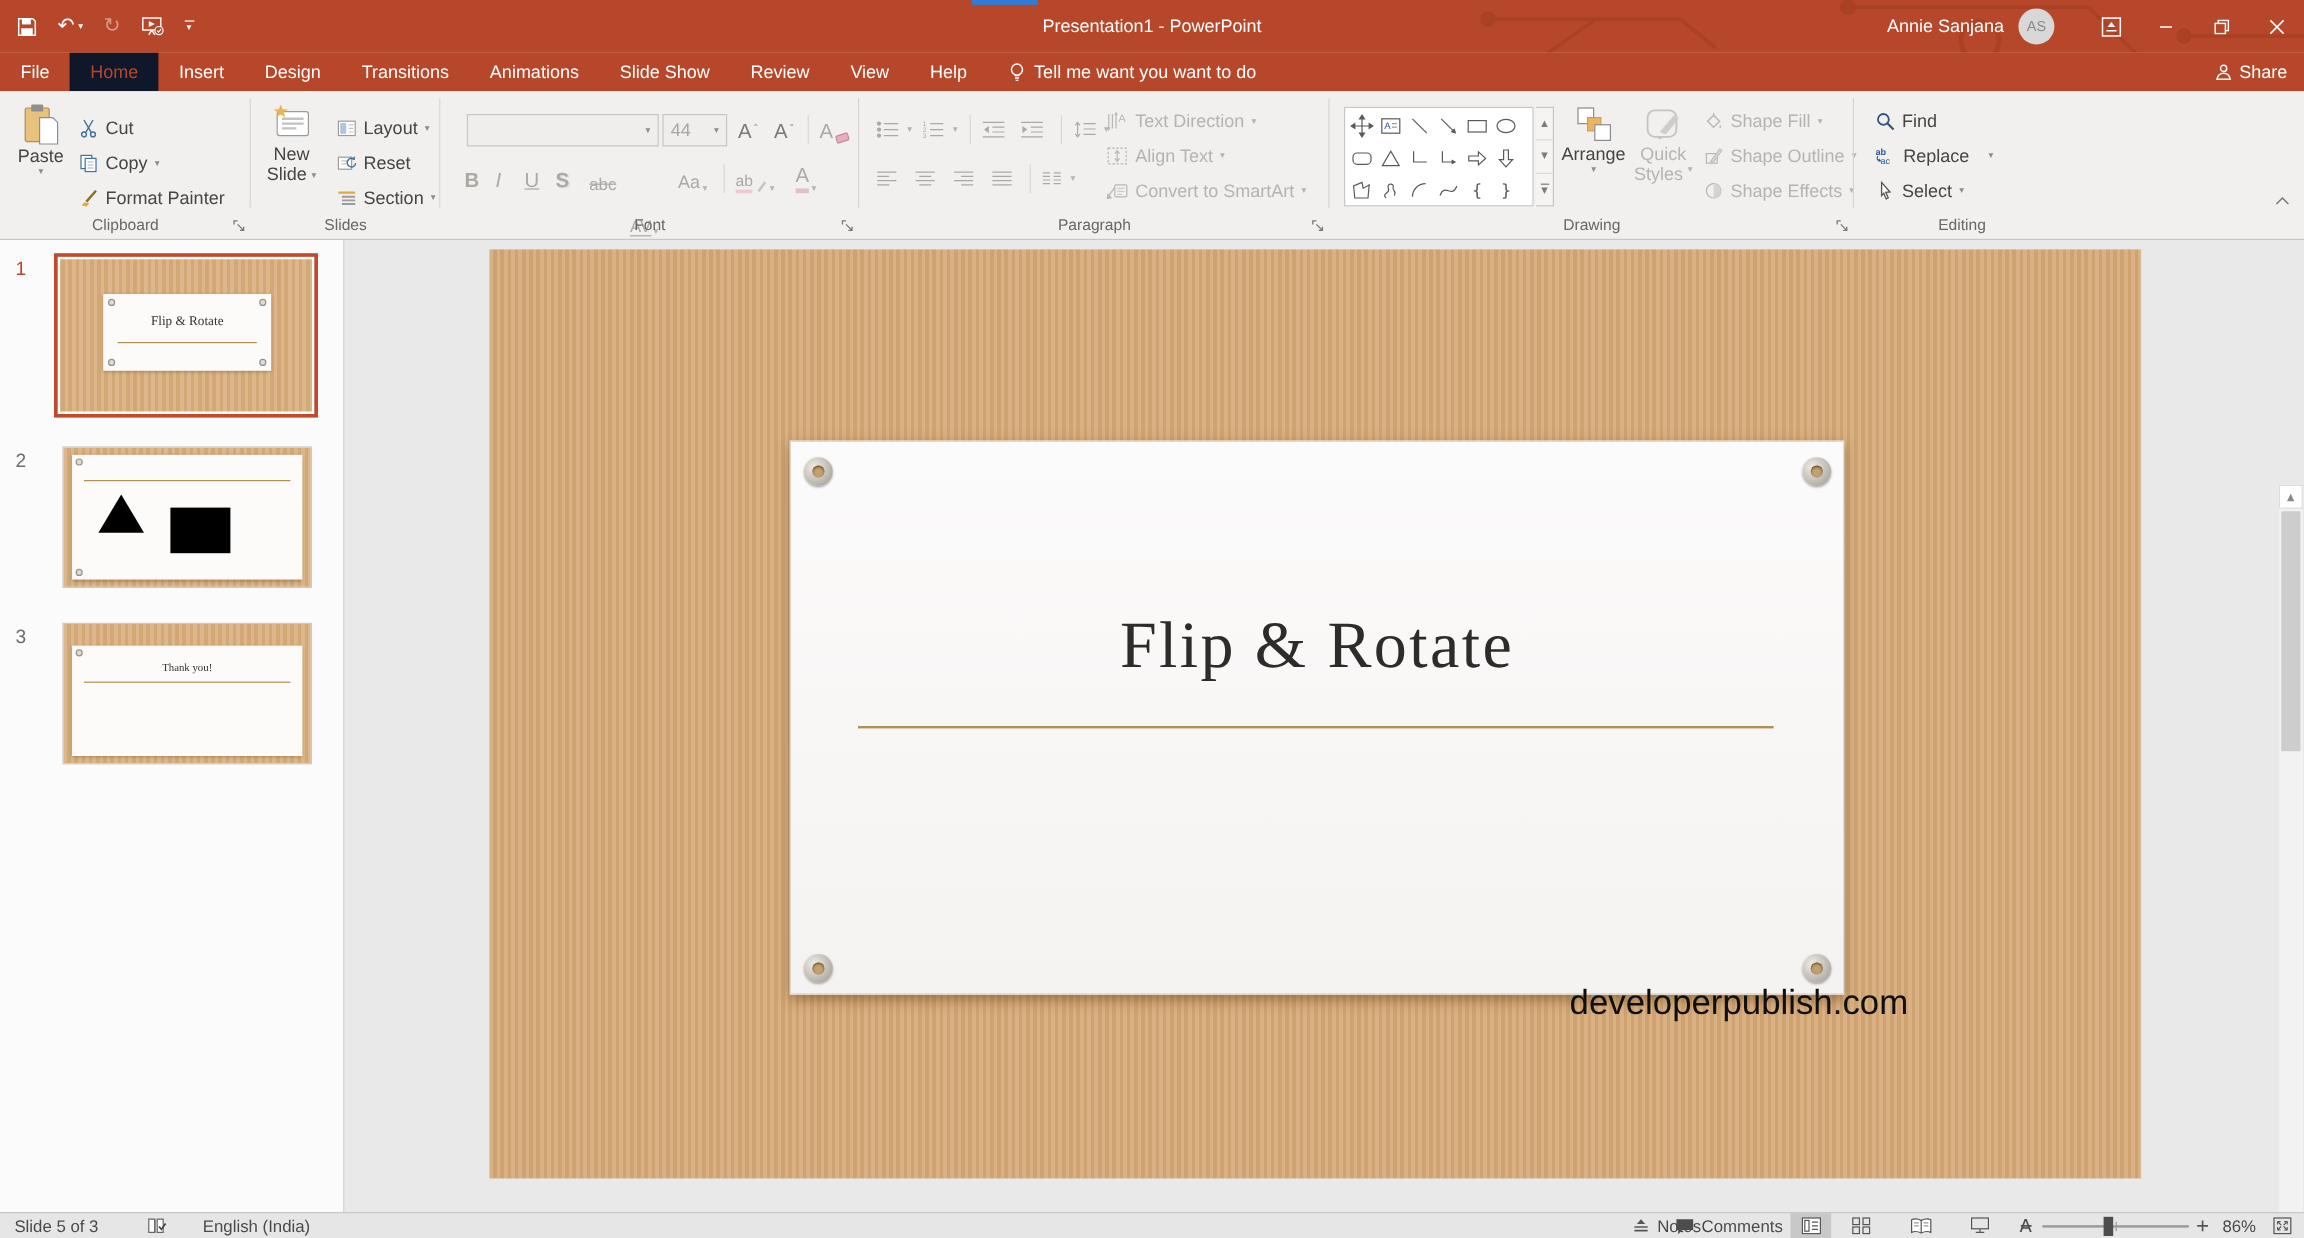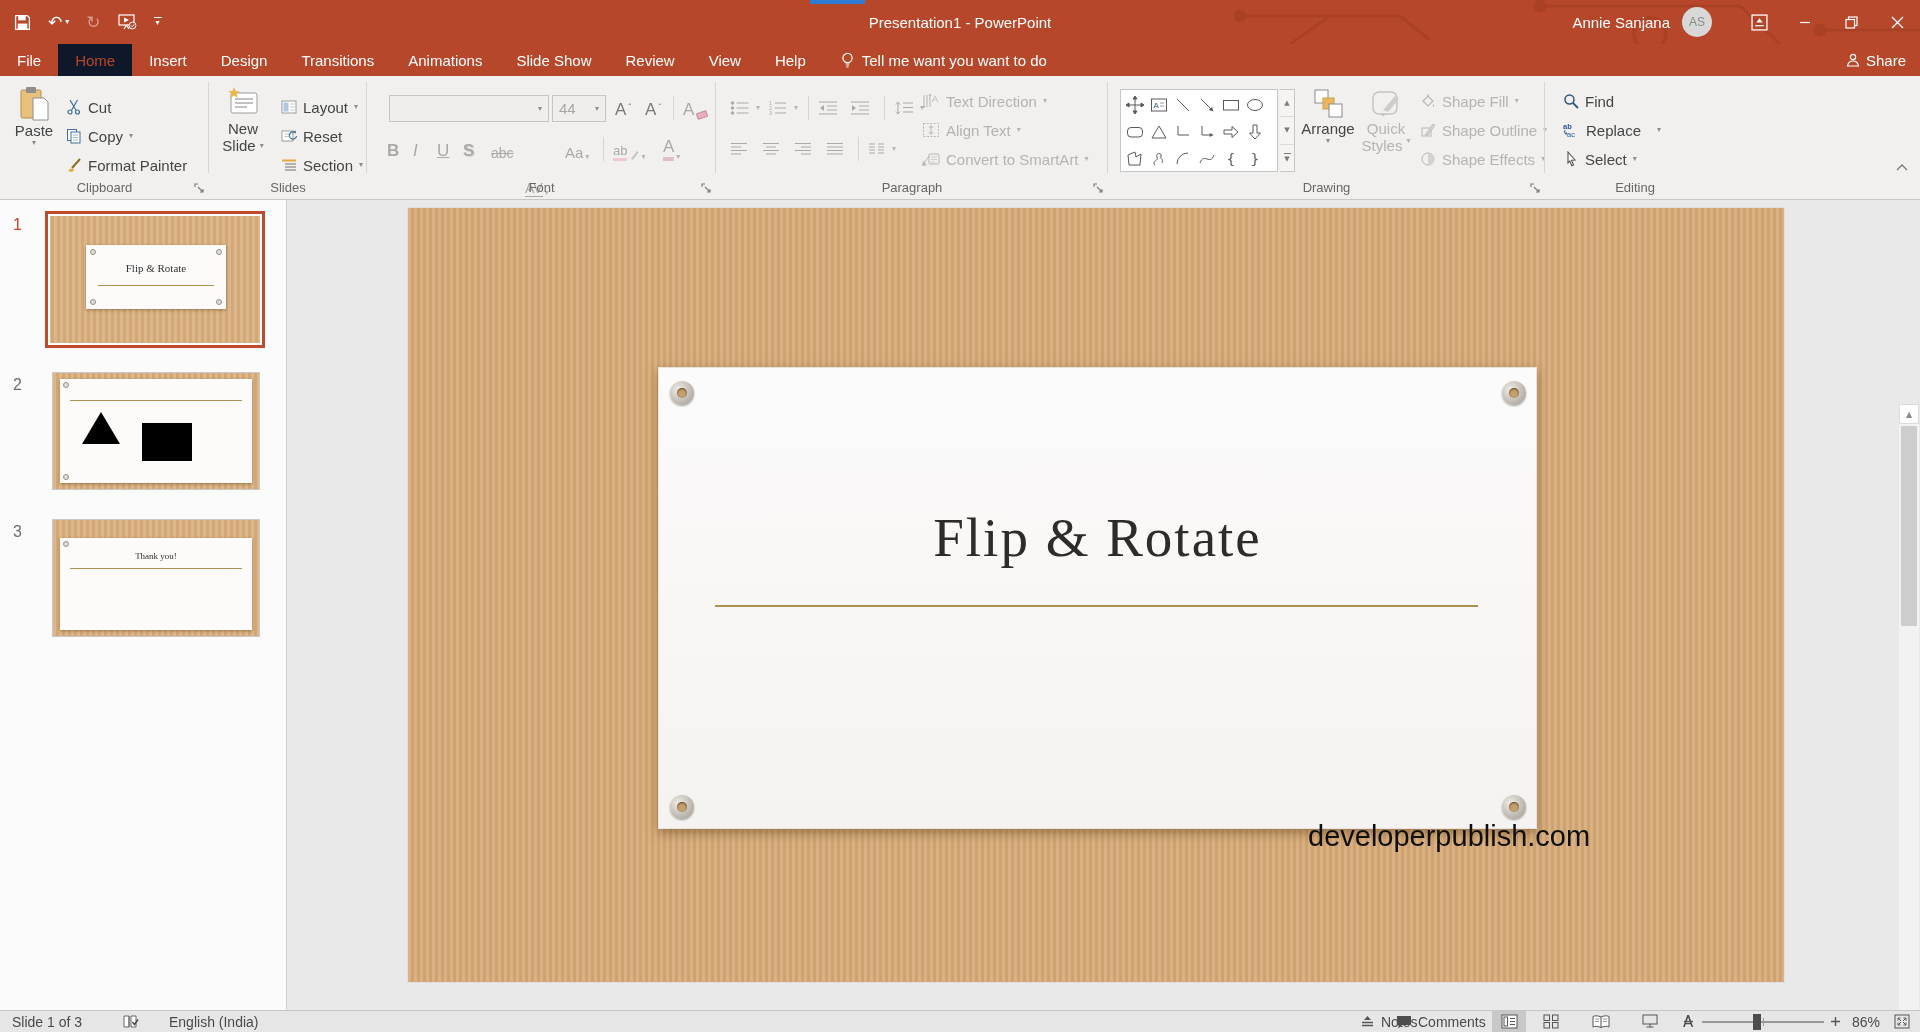--- a/index.html
+++ b/index.html
@@ -700,21 +700,21 @@
 
   <div id="vscroll">
     <span class="varrow glyph" style="top:0;">▲</span>
     <div id="vthumb"></div>
 
   </div>
 </div>
 
 <div id="statusbar">
   <div class="sb-item" style="left:12px;">
-      <span>Slide 1 of 3</span>
+      <span>Slide 5 of 3</span>
     </div>
   <div class="sb-item" style="left:122px;">
     <svg width="18" height="15" viewBox="0 0 18 15">
         <path d="M2 2 h5 v11 h-5z M9 2 h5 v11 h-5z" fill="#fff" stroke="#666"></path>
         <path d="M7 2 v11" stroke="#666"></path>
         <path d="M10.5 8 l2 2.5 3.5-5" fill="none" stroke="#444" stroke-width="1.4"></path>
       </svg>
   </div>
   <div class="sb-item" style="left:169px;">
       <span>English (India)</span>

